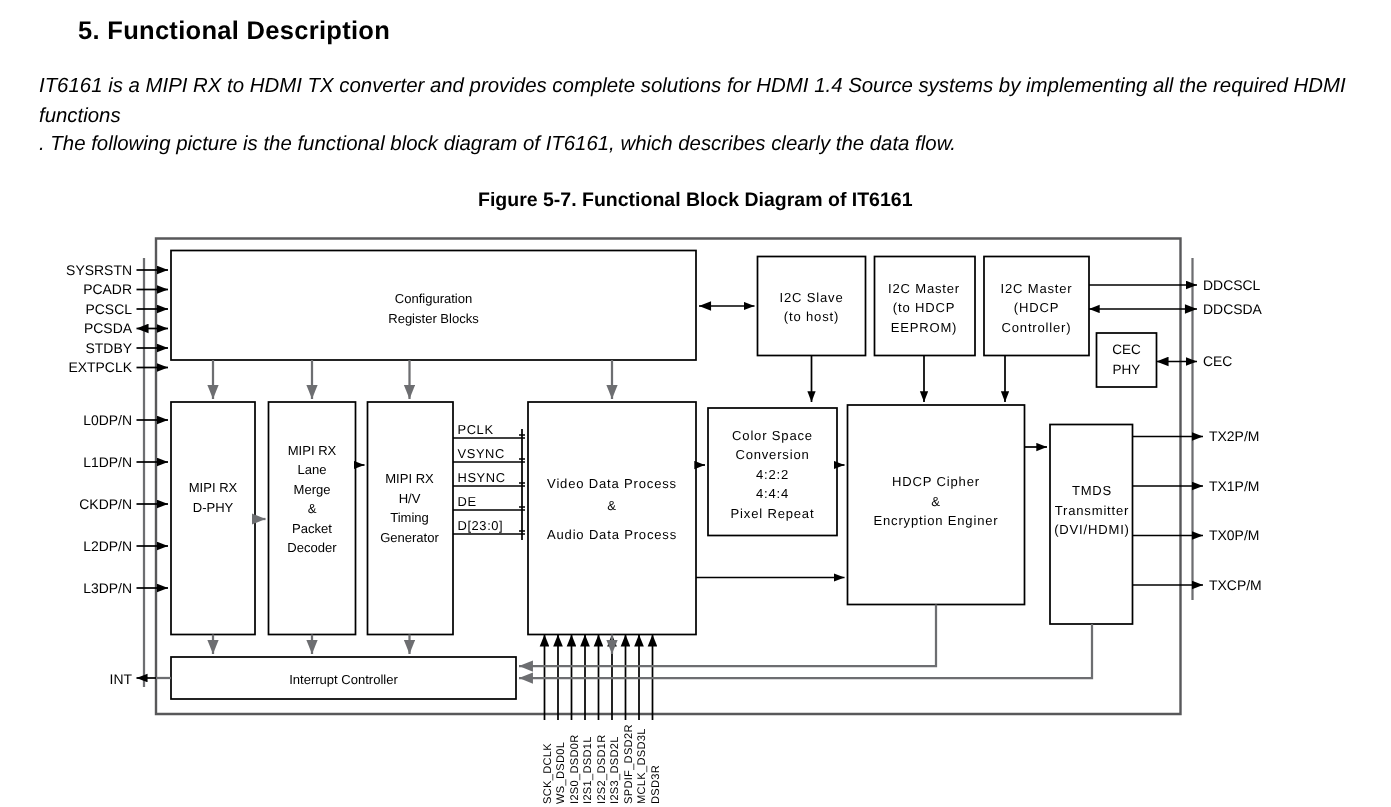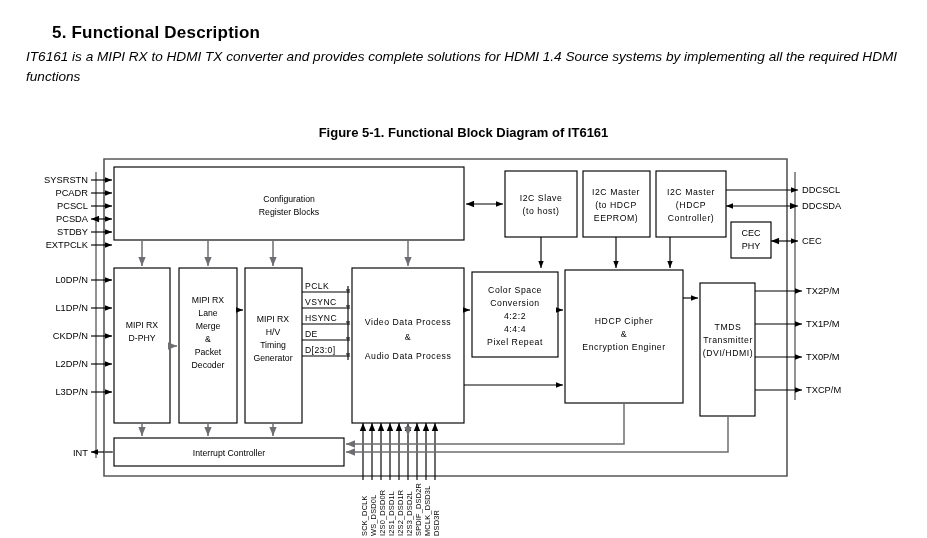--- a/index.html
+++ b/index.html
@@ -6,21 +6,21 @@
   body{
     width:927px;height:538px;position:relative;overflow:hidden;
     font-family:"Liberation Sans","DejaVu Sans",sans-serif;
     color:#000;
   }
   .doc{position:absolute;left:0;top:0;width:927px;height:538px;}
 
   
   #section-heading{
     position:absolute;left:52px;top:11px;
-    font-size:17px;font-weight:bold;letter-spacing:.2px;margin-top:12px;
+    font-size:17px;font-weight:bold;letter-spacing:.2px;
   }
   #intro-paragraph{
     position:absolute;left:26px;top:47px;width:880px;
     font-size:13.6px;line-height:19.5px;font-style:italic;
   }
   #figure-caption{
     position:absolute;left:0;top:125px;width:927px;
     text-align:center;font-size:13px;font-weight:bold;
   }
 
@@ -44,23 +44,24 @@
 </style>
 </head>
 <body>
 
 <div class="doc">
 
   <div id="section-heading">5. Functional Description</div>
 
   <div id="intro-paragraph">
     <span>IT6161 is a MIPI RX to HDMI TX converter and provides complete solutions for HDMI 1.4 Source systems by implementing all the required HDMI functions</span><br>
+    <span>. The following picture is the functional block diagram of IT6161, which describes clearly the data flow.</span>
   </div>
 
-  <div id="figure-caption">Figure 5-1. Functional Block Diagram of IT6161</div>
+  <div id="figure-caption">Figure 5-7. Functional Block Diagram of IT6161</div>
 
   <div id="block-diagram">
   <svg width="927" height="388" viewBox="0 0 927 388" xmlns="http://www.w3.org/2000/svg">
 
     <defs>
       <marker id="ah" markerWidth="7" markerHeight="7" refX="6.4" refY="2.5" orient="auto">
         <path d="M0,0 L6.4,2.5 L0,5 z" fill="#000"></path>
       </marker>
       <marker id="ahs" markerWidth="7" markerHeight="7" refX="6.2" refY="2.4" orient="auto">
         <path d="M0,0 L6.2,2.4 L0,4.8 z" fill="#000"></path>

